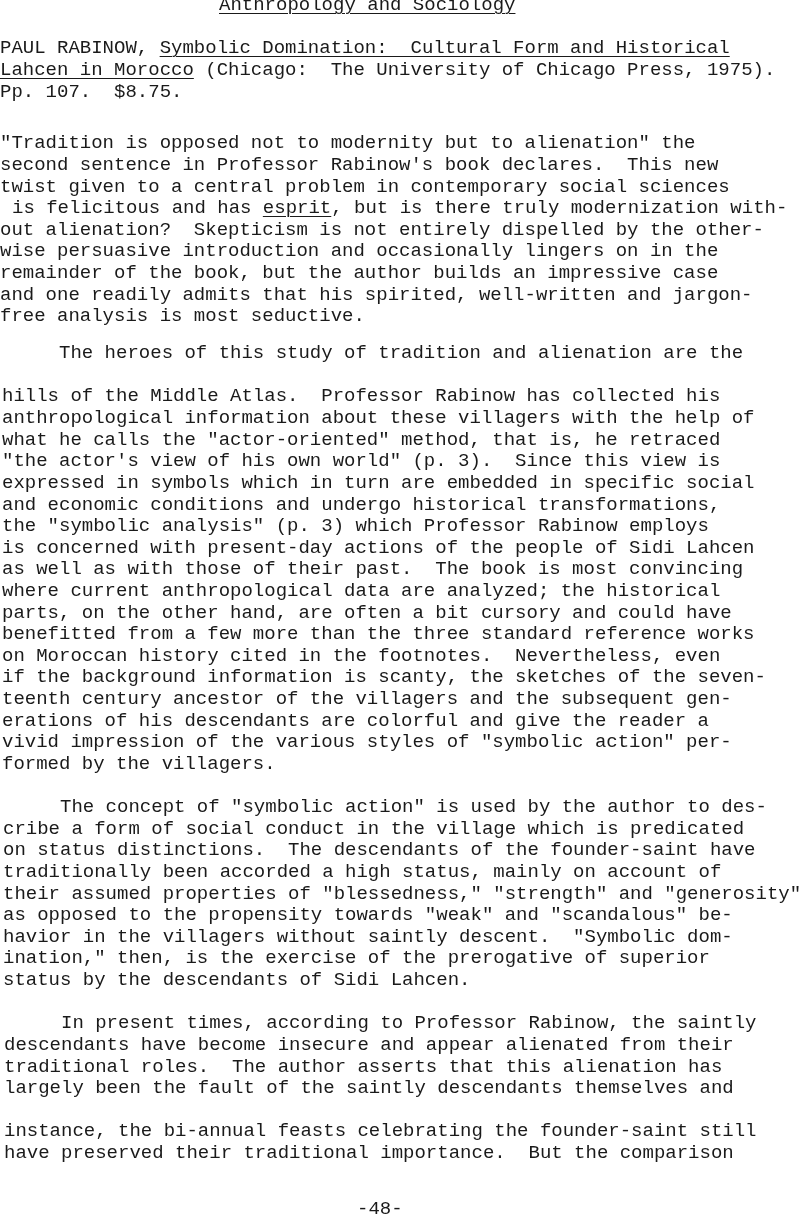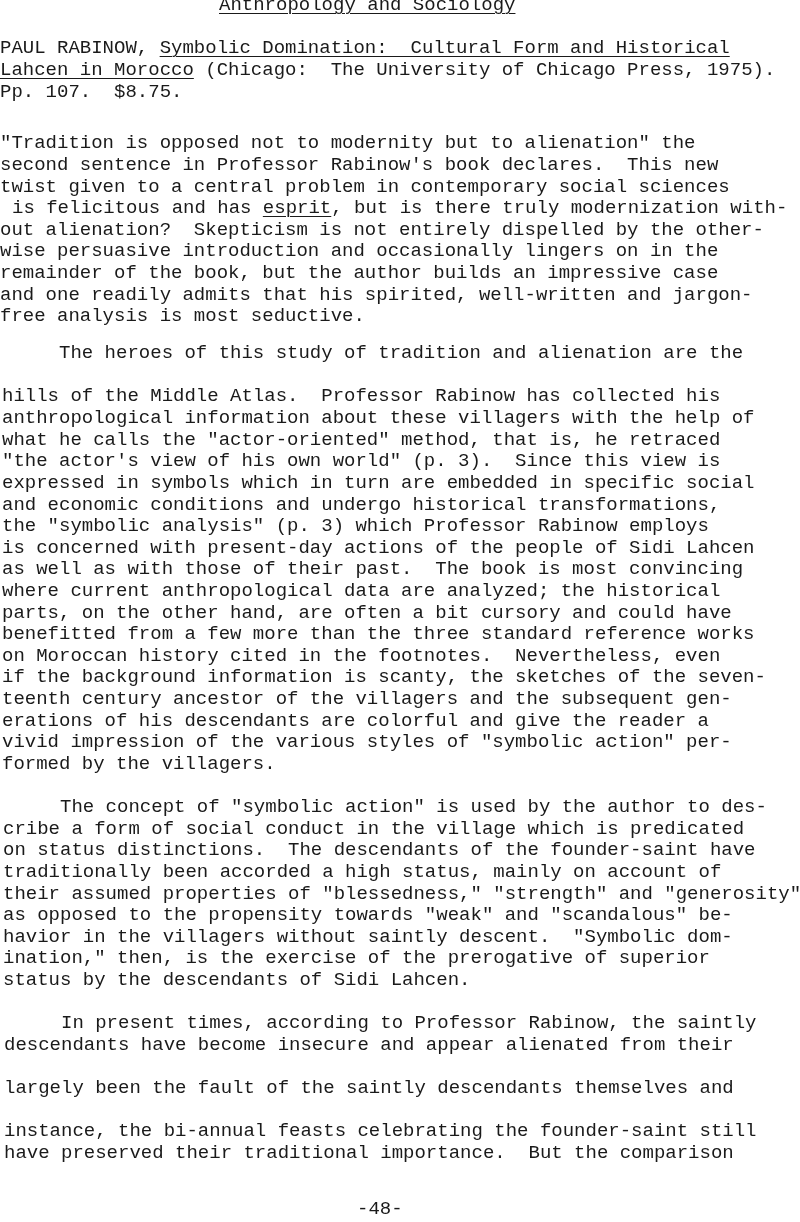--- a/index.html
+++ b/index.html
@@ -99,19 +99,20 @@
   <div class="line" style="left:3px; top:840px;">on status distinctions.  The descendants of the founder-saint have</div>
   <div class="line" style="left:3px; top:862px;">traditionally been accorded a high status, mainly on account of</div>
   <div class="line" style="left:3px; top:884px;">their assumed properties of "blessedness," "strength" and "generosity"</div>
   <div class="line" style="left:3px; top:905px;">as opposed to the propensity towards "weak" and "scandalous" be-</div>
   <div class="line" style="left:3px; top:927px;">havior in the villagers without saintly descent.  "Symbolic dom-</div>
   <div class="line" style="left:3px; top:948px;">ination," then, is the exercise of the prerogative of superior</div>
   <div class="line" style="left:3px; top:970px;">status by the descendants of Sidi Lahcen.</div>
 
   <div class="line" style="left:4px; top:1013px;">     In present times, according to Professor Rabinow, the saintly</div>
   <div class="line" style="left:4px; top:1035px;">descendants have become insecure and appear alienated from their</div>
+  <div class="line" style="left:4px; top:1057px;">traditional roles.  The author asserts that this alienation has</div>
   <div class="line" style="left:4px; top:1078px;">largely been the fault of the saintly descendants themselves and</div>
   <div class="line" style="left:4px; top:1121px;">instance, the bi-annual feasts celebrating the founder-saint still</div>
   <div class="line" style="left:4px; top:1143px;">have preserved their traditional importance.  But the comparison</div>
 
   <div class="page-number">-48-</div>
 
 </div>
 
 </body></html>

